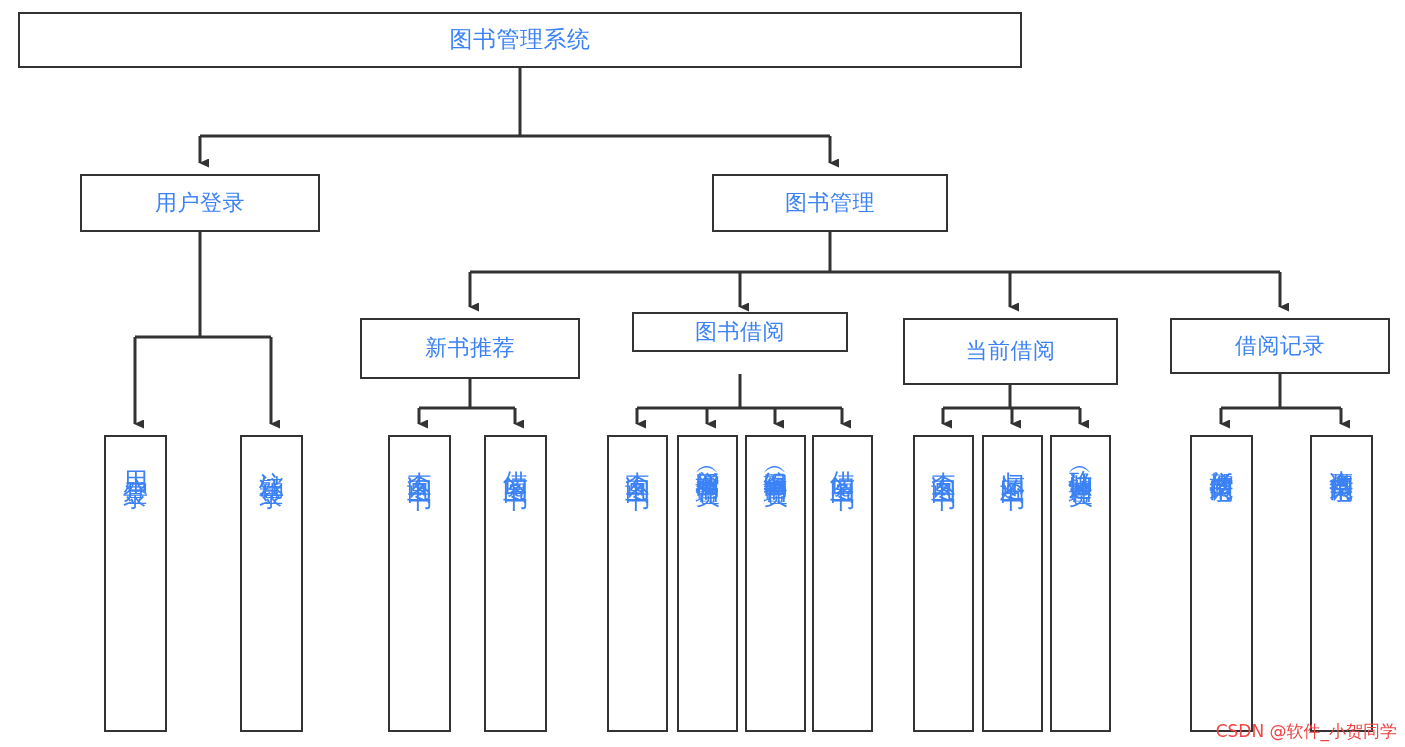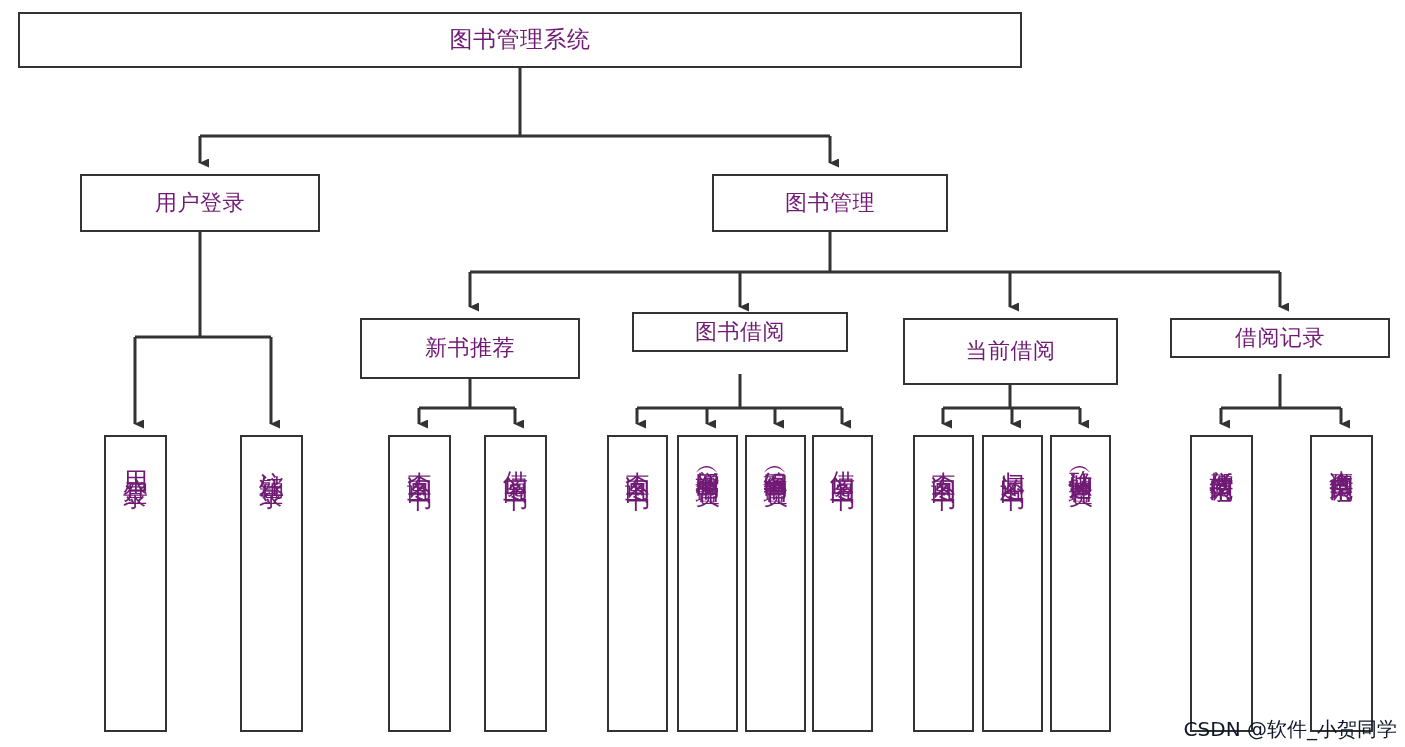--- a/index.html
+++ b/index.html
@@ -28,21 +28,21 @@
     pointer-events: none;
   }
   .node {
     position: absolute;
     box-sizing: border-box;
     border: 2.5px solid #333333;
     background: #ffffff;
     display: flex;
     align-items: center;
     justify-content: center;
-    color: #701a75;
+    color: #3b82f6;
   }
   .node-label {
     display: block;
     text-align: center;
     line-height: 1.12;
     white-space: nowrap;
   }
   
   .node.horiz .node-label {
     font-size: 22px;
@@ -66,22 +66,22 @@
     white-space: nowrap;
   }
   .node.vert.tall .node-label {
     font-size: 24px;
     letter-spacing: 2px;
   }
   .watermark {
     position: absolute;
     right: 8px;
     bottom: 4px;
-    font-size: 20px;
-    color: #0f172a;
+    font-size: 17px;
+    color: #ef4444;
     font-family: "DejaVu Sans", "Liberation Sans", sans-serif;
     white-space: nowrap;
     user-select: none;
   }
 </style>
 </head>
 <body>
 
 <div id="diagram-root">
 
@@ -140,21 +140,21 @@
       </div>
       <div class="node horiz" style="left: 360px; top: 318px; width: 220px; height: 61px;">
         <span class="node-label">新书推荐</span>
       </div>
       <div class="node horiz" style="left: 632px; top: 312px; width: 216px; height: 40px;">
         <span class="node-label">图书借阅</span>
       </div>
       <div class="node horiz" style="left: 903px; top: 318px; width: 215px; height: 67px;">
         <span class="node-label">当前借阅</span>
       </div>
-      <div class="node horiz" style="left: 1170px; top: 318px; width: 220px; height: 40px;">
+      <div class="node horiz" style="left: 1170px; top: 318px; width: 220px; height: 56px;">
         <span class="node-label">借阅记录</span>
       </div>
       <div class="node vert" style="left: 104px; top: 435px; width: 63px; height: 297px;">
         <span class="node-label">用户登录</span>
       </div>
       <div class="node vert" style="left: 240px; top: 435px; width: 63px; height: 297px;">
         <span class="node-label">注销登录</span>
       </div>
       <div class="node vert" style="left: 388px; top: 435px; width: 63px; height: 297px;">
         <span class="node-label">查询图书</span>

